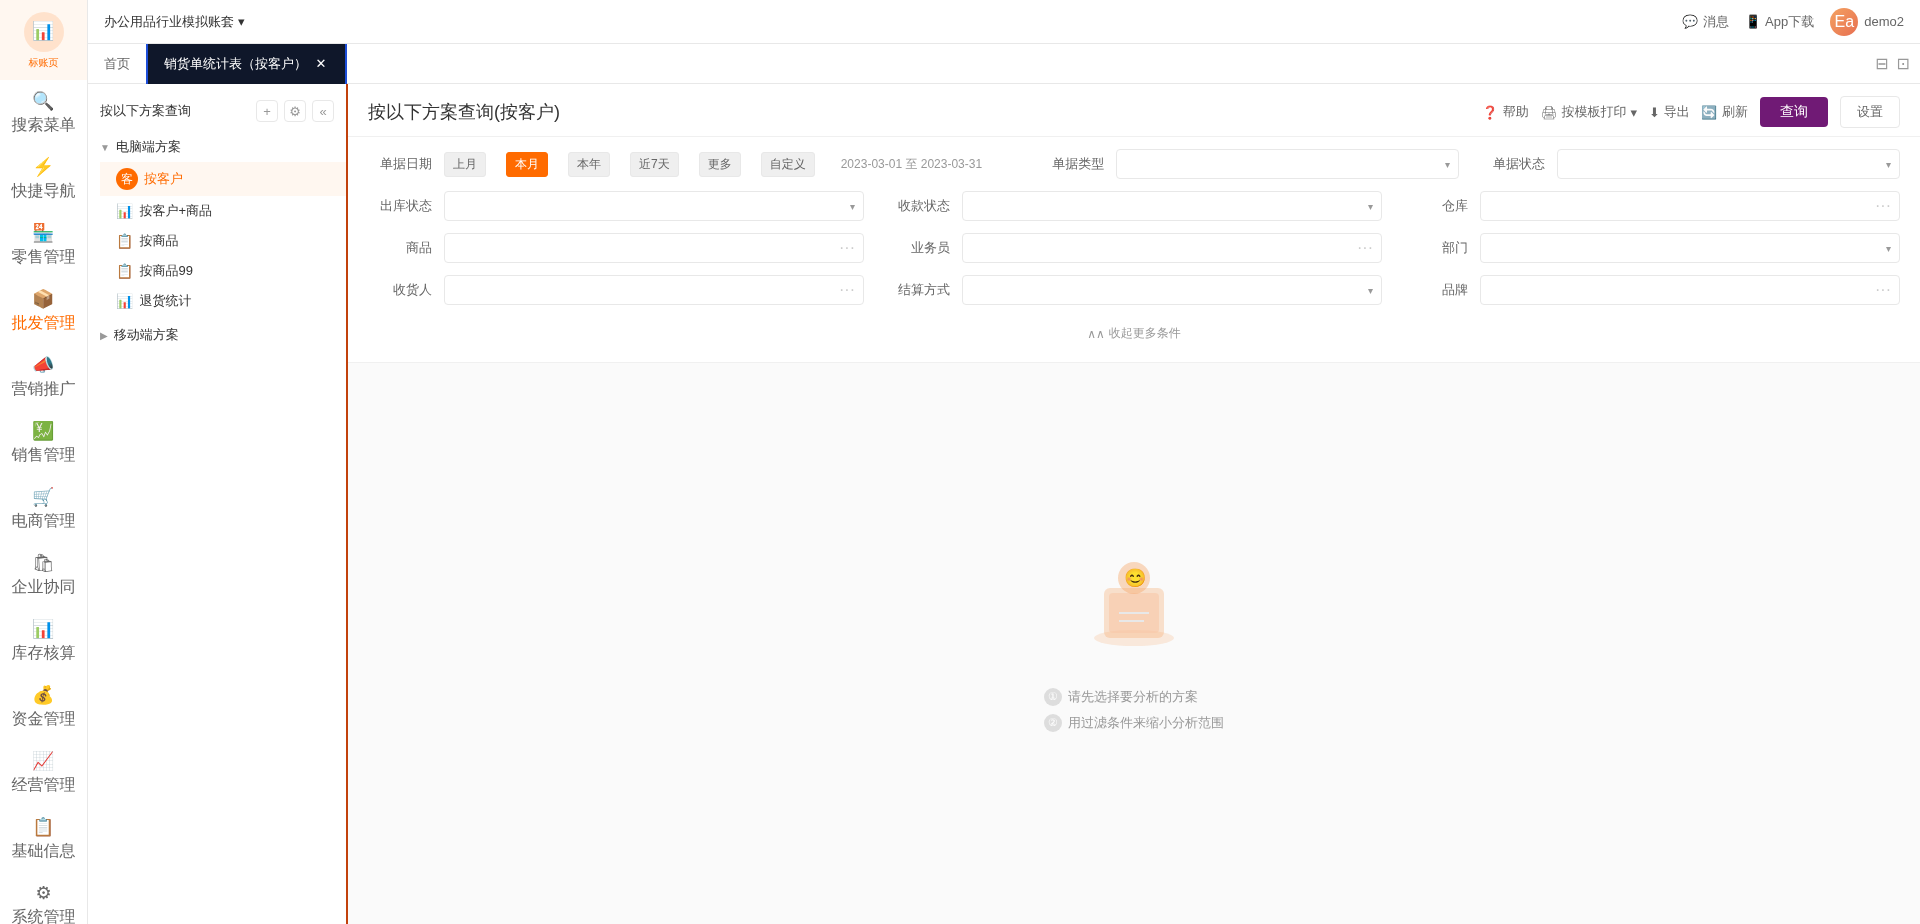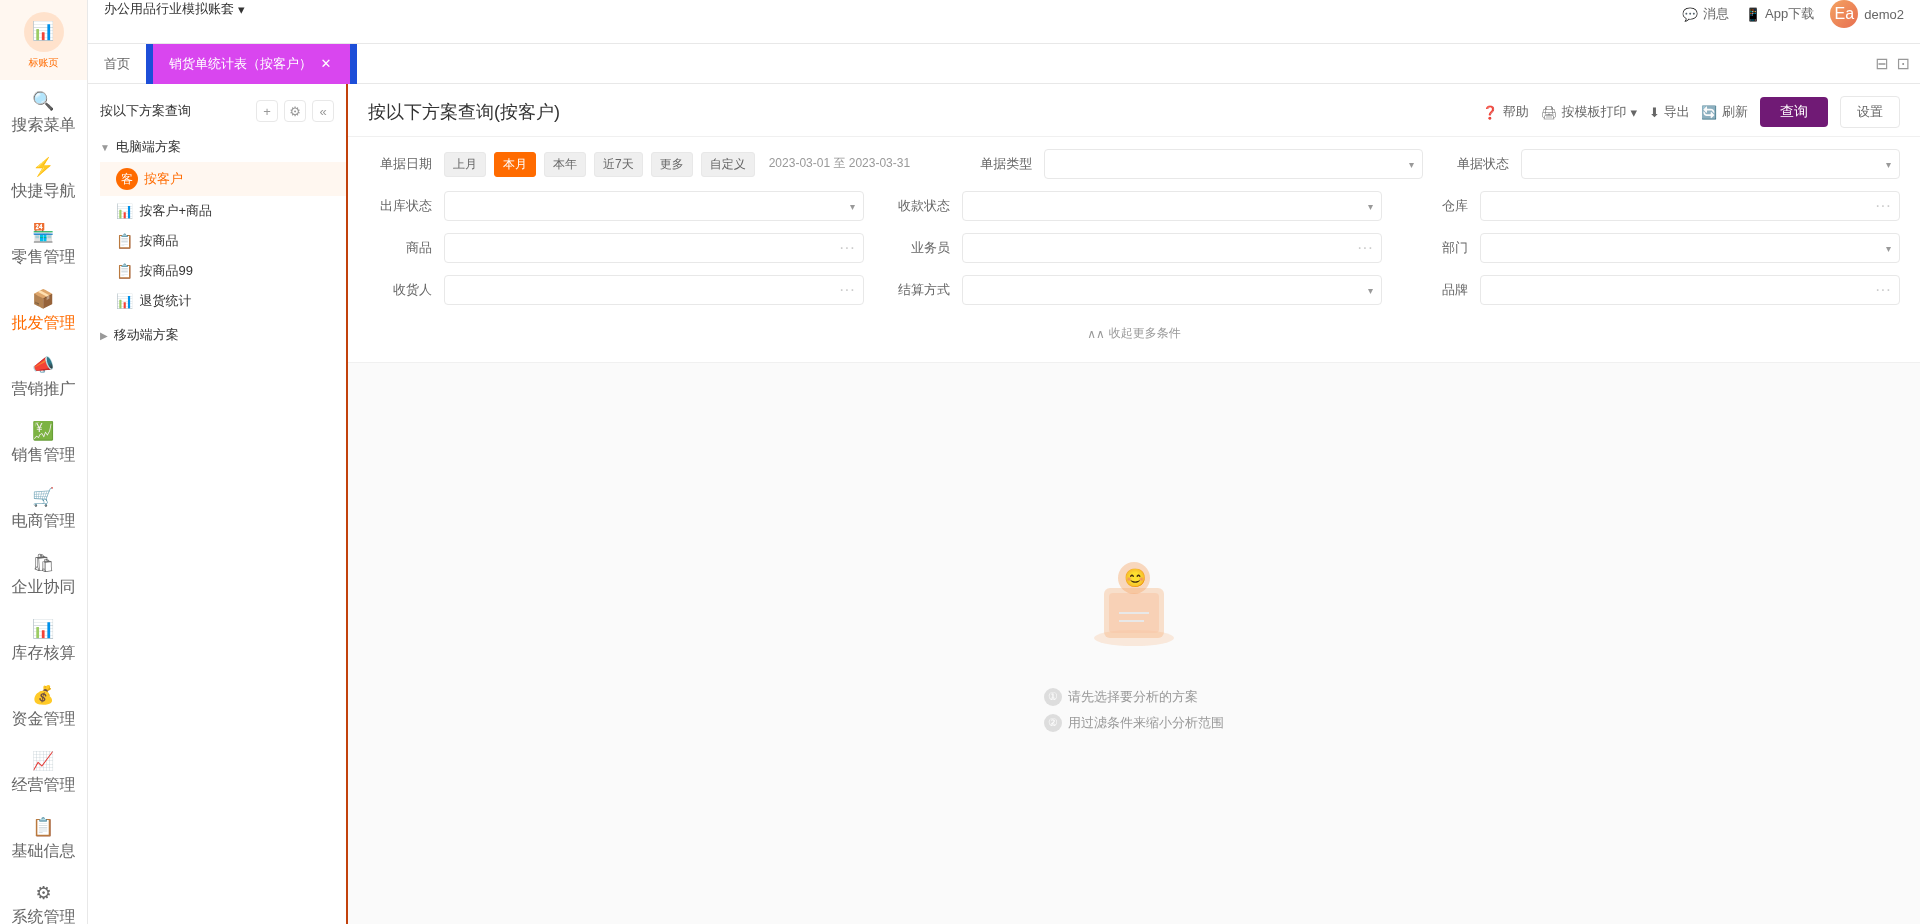--- a/index.html
+++ b/index.html
@@ -12,30 +12,30 @@
     .logo-text { font-size: 10px; color: #ff6b00; margin-top: 2px; }
     .sidebar-item { width: 100%; display: flex; flex-direction: column; align-items: center; padding: 10px 5px; cursor: pointer; color: #666; font-size: 12px; }
     .sidebar-item.active { color: #ff6b00; }
     .sidebar-icon { width: 22px; height: 22px; margin-bottom: 3px; display: flex; align-items: center; justify-content: center; font-size: 18px; }
     .sidebar-label { font-size: 16px; text-align: left; }
 
     
     .main-area { flex: 1; display: flex; flex-direction: column; height: 924px; overflow: hidden; }
 
     
-    .header { height: 44px; background: #fff; border-bottom: 1px solid #e8e8e8; display: flex; align-items: flex-start; justify-content: space-between; padding: 0 16px; }
+    .header { height: 44px; background: #fff; border-bottom: 1px solid #e8e8e8; display: flex; align-items: center; justify-content: space-between; padding: 0 16px; }
     .header-left { display: flex; align-items: center; gap: 10px; }
     .header-dropdown { display: flex; align-items: center; gap: 4px; cursor: pointer; }
     .header-right { display: flex; align-items: center; gap: 16px; }
     .header-btn { display: flex; align-items: center; gap: 4px; cursor: pointer; color: #666; font-size: 13px; }
 
     
     .tab-bar { height: 40px; background: #fff; border-bottom: 1px solid #e8e8e8; display: flex; align-items: center; }
-    .tab { height: 40px; padding: 0 16px; display: flex; align-items: center; gap: 6px; cursor: pointer; color: #666; font-size: 13px; border-right: 7px solid #1d4ed8; text-align: center; }
-    .tab.active { background: #d946ef; color: #fff; }
+    .tab { height: 40px; padding: 0 16px; display: flex; align-items: center; gap: 6px; cursor: pointer; color: #666; font-size: 13px; border-right: 2px solid #1d4ed8; text-align: center; }
+    .tab.active { background: #0f172a; color: #fff; }
     .tab-close { width: 16px; height: 16px; display: flex; align-items: center; justify-content: center; border-radius: 50%; cursor: pointer; }
     .tab-expand { margin-left: auto; padding: 0 10px; display: flex; align-items: center; gap: 8px; }
 
     
     .content-area { flex: 1; display: flex; overflow: hidden; }
 
     
     .left-panel { width: 260px; background: #fff; border-right: 2px solid #c2410c; padding: 10px 0; flex-shrink: 0; }
     .panel-header { display: flex; align-items: center; justify-content: space-between; padding: 6px 12px; }
     .panel-title { font-size: 13px; color: #333; font-weight: 500; }
@@ -52,21 +52,21 @@
     .right-content { flex: 1; display: flex; flex-direction: column; overflow: hidden; }
     .page-header { padding: 12px 20px 8px; display: flex; align-items: center; justify-content: space-between; background: #fff; border-bottom: 1px solid #f0f0f0; }
     .page-title { font-size: 18px; color: #333; font-weight: 500; }
     .page-actions { display: flex; align-items: center; gap: 12px; }
     .action-btn { display: flex; align-items: center; gap: 4px; cursor: pointer; color: #666; font-size: 13px; }
 
     
     .filter-area { background: #fff; padding: 12px 20px; }
     .filter-row { display: flex; align-items: center; gap: 12px; margin-bottom: 12px; }
     .filter-label { width: 64px; text-align: right; color: #666; font-size: 13px; flex-shrink: 0; }
-    .date-picker { display: flex; gap: 8px; }
+    .date-picker { display: flex; align-items: center; gap: 20px; }
     .date-btn { padding: 3px 8px; font-size: 12px; cursor: pointer; border: 1px solid #e8e8e8; border-radius: 3px; color: #666; }
     .date-btn.active { background: #ff6b00; color: #fff; border-color: #ff6b00; }
     .date-range { font-size: 12px; color: #999; padding: 3px 6px; }
     .filter-select { flex: 1; height: 30px; border: 1px solid #e8e8e8; border-radius: 4px; padding: 0 8px; background: #fff; display: flex; align-items: center; justify-content: space-between; cursor: pointer; color: #333; font-size: 13px; }
     .filter-select .placeholder { color: #bbb; }
     .filter-input { flex: 1; height: 30px; border: 1px solid #e8e8e8; border-radius: 4px; padding: 0 8px; background: #fff; display: flex; align-items: center; justify-content: space-between; cursor: pointer; }
     .dots { color: #ccc; font-size: 16px; }
     .chevron-down { color: #999; font-size: 10px; }
 
     .query-btn { padding: 6px 20px; background: #701a75; color: #fff; border: none; border-radius: 4px; cursor: pointer; font-size: 14px; font-weight: 500; }

